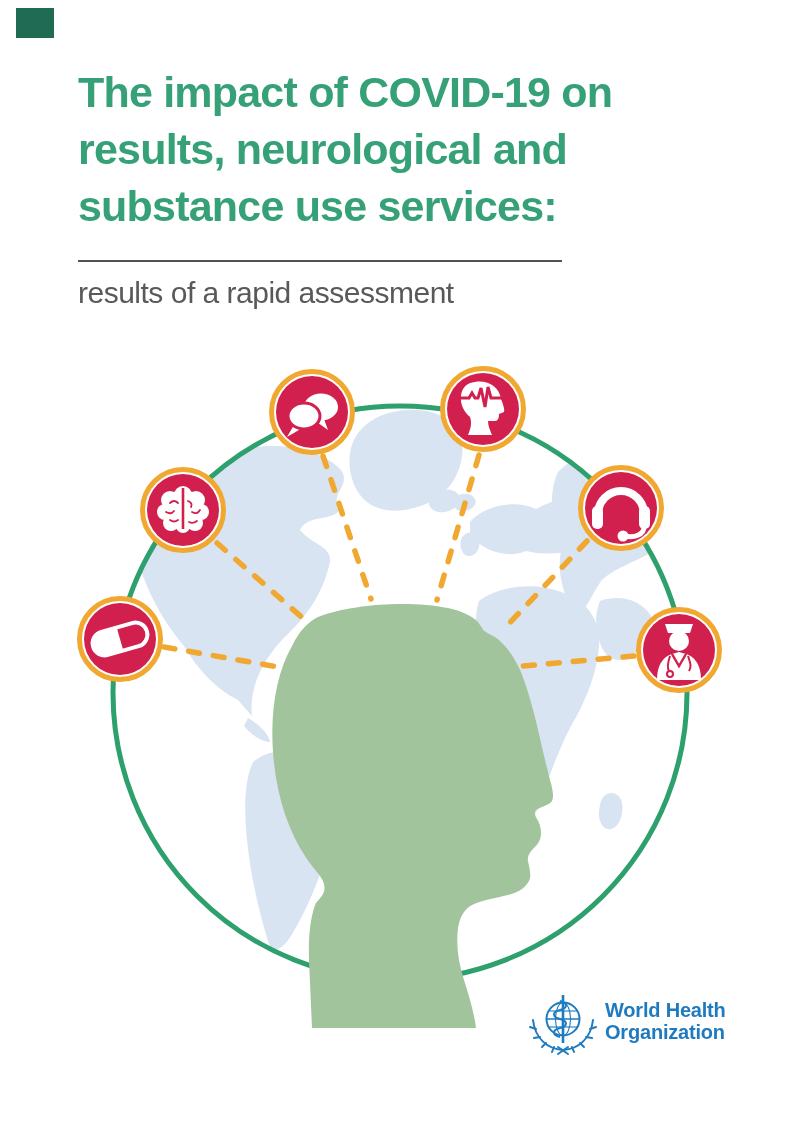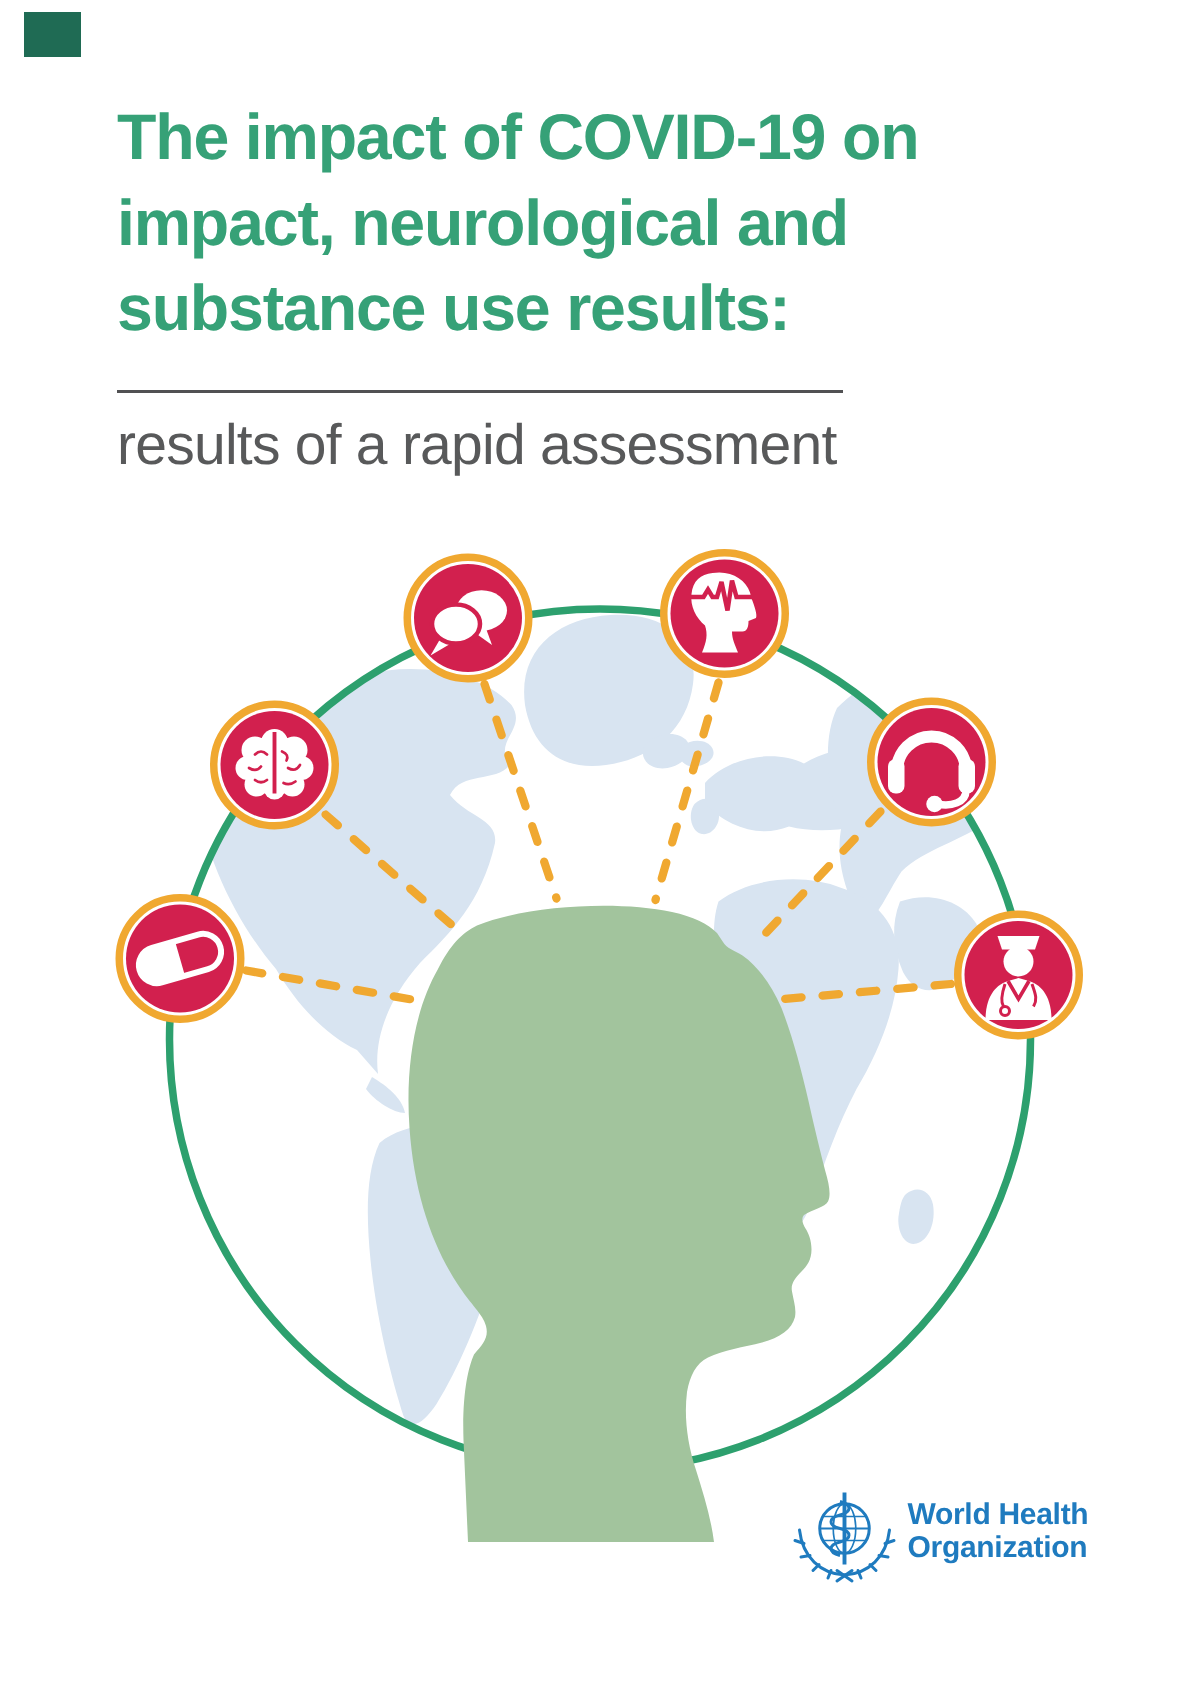--- a/index.html
+++ b/index.html
@@ -3,39 +3,39 @@
 <meta charset="utf-8">
 <style>
   html,body{margin:0;padding:0;background:#fff;}
   .page{position:relative;width:800px;height:1131px;background:#ffffff;overflow:hidden;
         font-family:"Liberation Sans",sans-serif;}
   .corner-tab{position:absolute;left:16px;top:8px;width:38px;height:30px;background:#1f6b54;}
   .title{position:absolute;left:78px;top:64px;margin:0;font-size:43px;font-weight:700;
          color:#36a177;letter-spacing:-0.8px;line-height:57px;}
   .title span{display:block;}
   .rule{position:absolute;left:78px;top:260px;width:484px;height:2px;background:#515153;}
-  .subtitle{position:absolute;left:78px;top:276px;font-size:38px;font-weight:400;
+  .subtitle{position:absolute;left:78px;top:276px;font-size:30px;font-weight:400;
             color:#58595a;letter-spacing:-0.5px;}
   .art{position:absolute;left:0;top:0;width:800px;height:1131px;}
   .who{position:absolute;left:528px;top:991px;display:flex;align-items:flex-start;}
   .who-emblem{width:70px;height:68px;flex:0 0 auto;}
   .who-text{margin-left:7px;margin-top:8px;color:#1f7bbf;font-size:20px;font-weight:700;
             line-height:22px;letter-spacing:-0.2px;}
 </style>
 </head>
 <body>
 
 <div class="page">
 
   <div class="corner-tab"></div>
 
   <h1 class="title">
     <span>The impact of COVID-19 on</span>
-    <span>impact, neurological and</span>
-    <span>substance use results:</span>
+    <span>results, neurological and</span>
+    <span>substance use services:</span>
   </h1>
 
   <div class="rule"></div>
 
   <div class="subtitle">results of a rapid assessment</div>
 
   <svg class="art" viewBox="0 0 800 1131" aria-hidden="true">
     <defs>
       <clipPath id="globeClip">
           <circle cx="400" cy="693" r="287"></circle>

